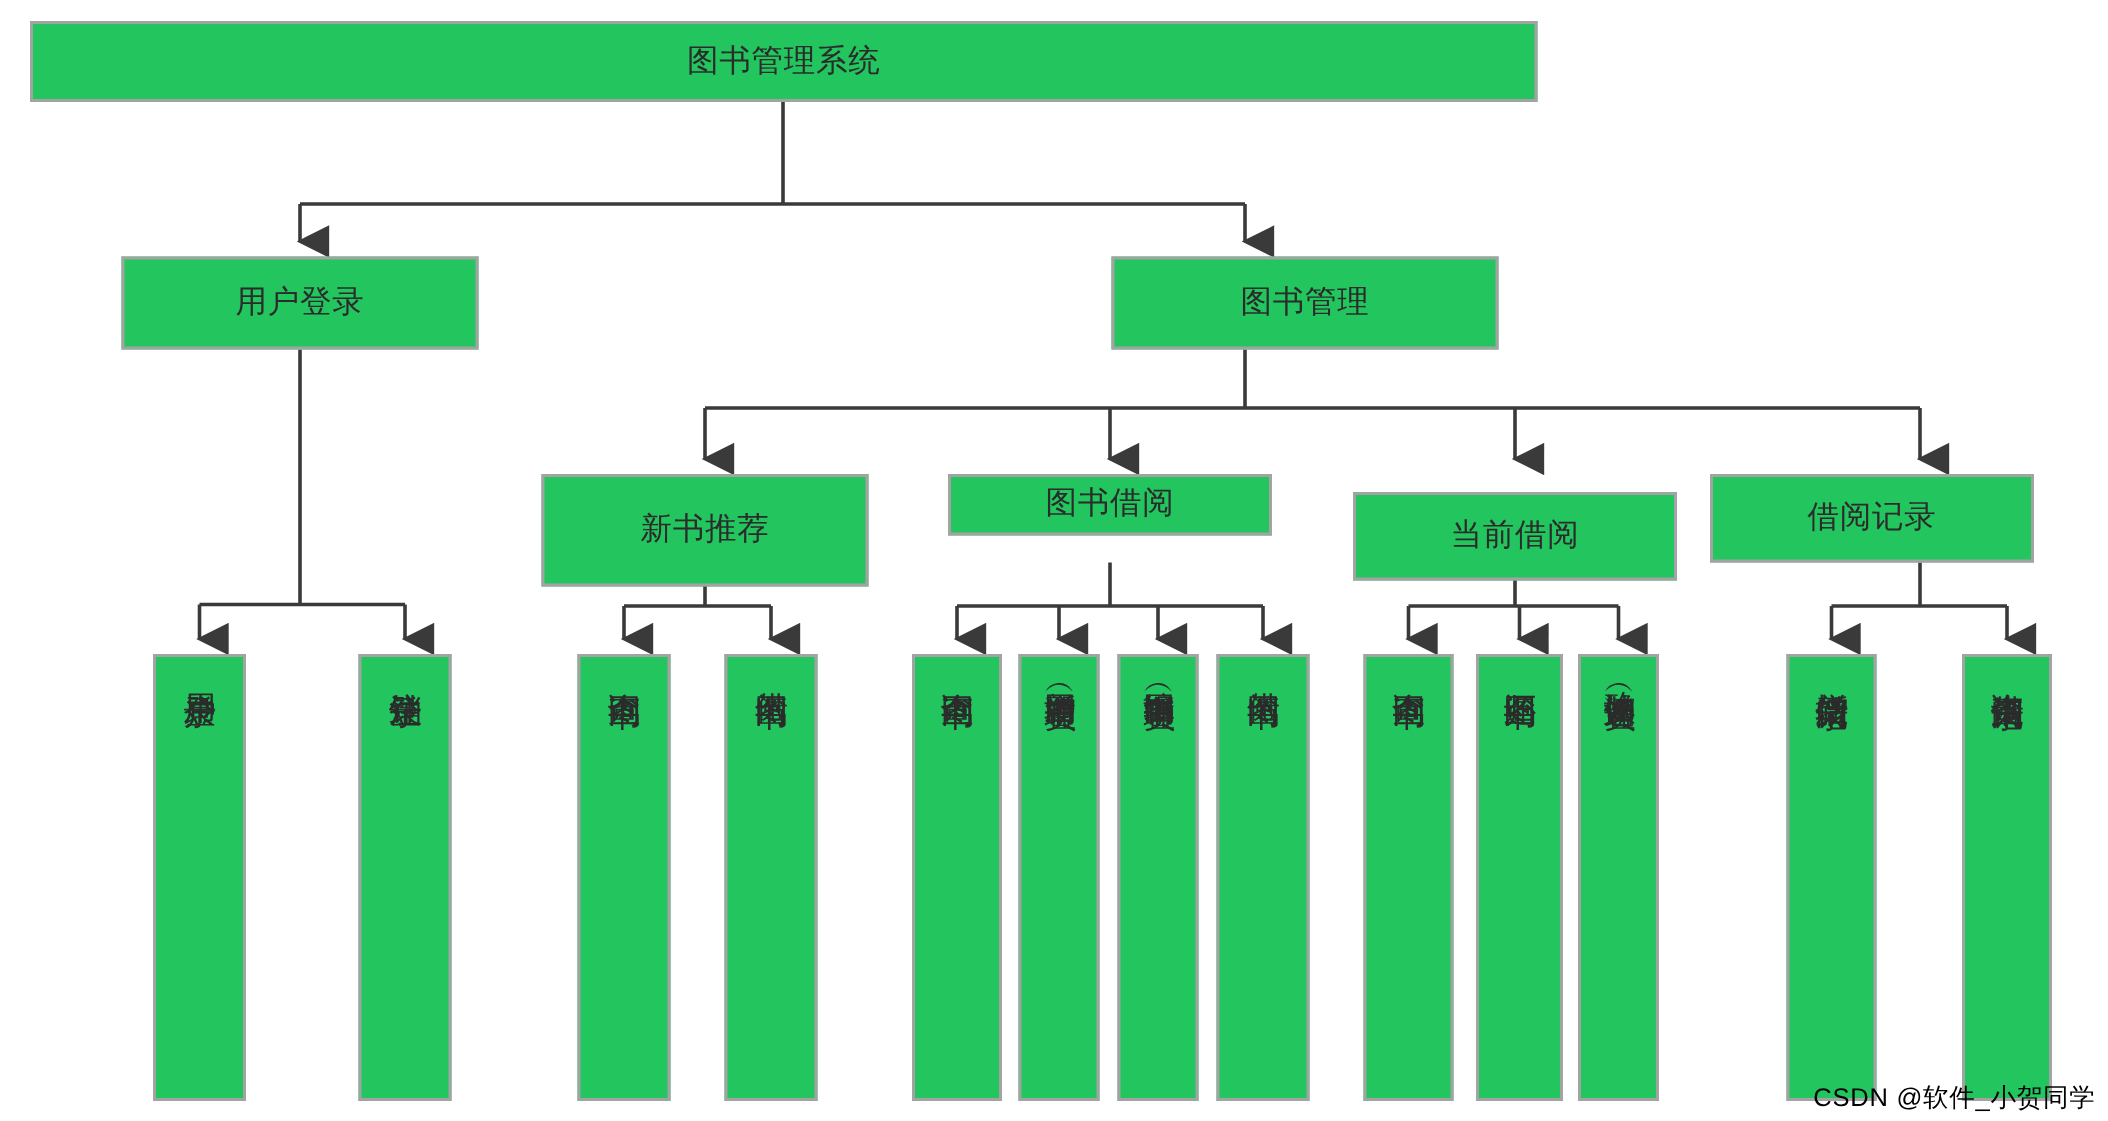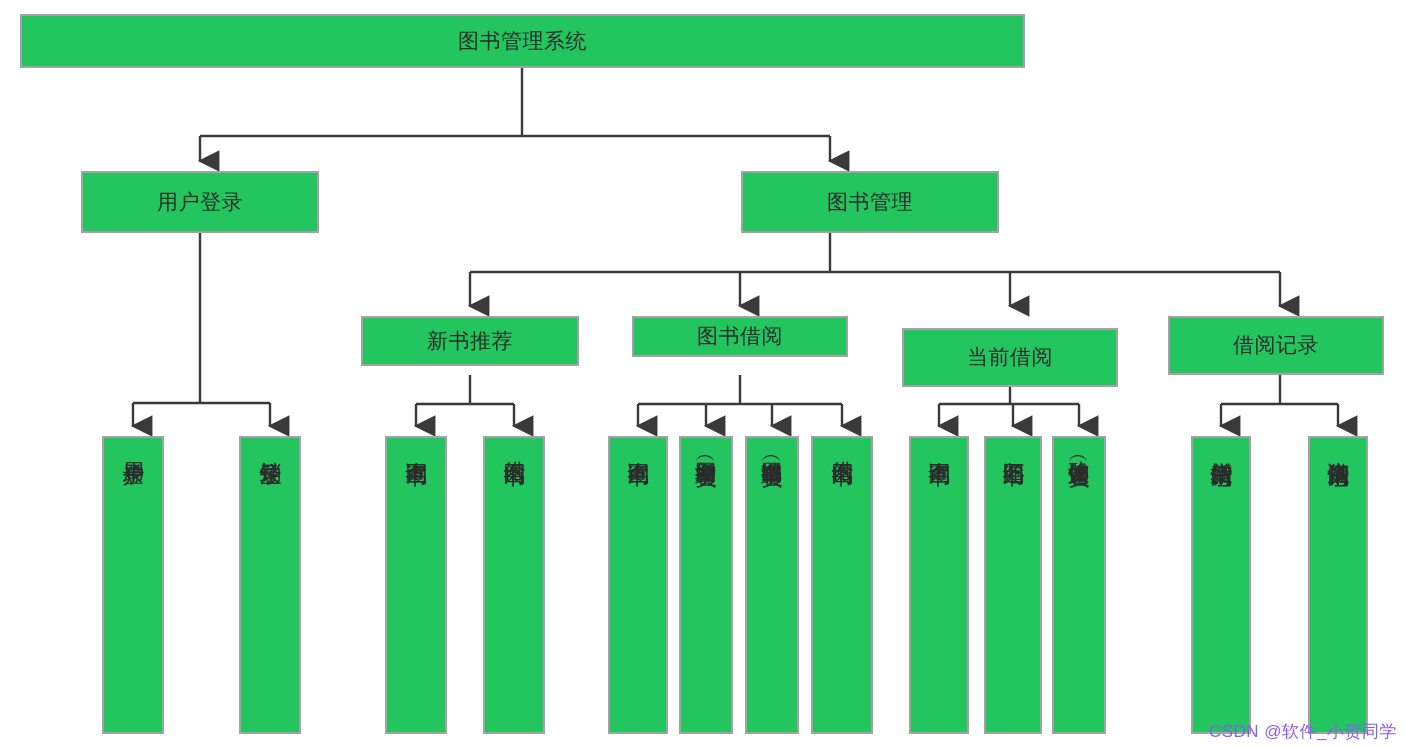--- a/index.html
+++ b/index.html
@@ -71,21 +71,21 @@
     fill: none;
   }
   .arrow-head {
     fill: #3a3a3a;
   }
   .watermark {
     position: absolute;
     right: 8px;
     bottom: 4px;
     font-size: 17px;
-    color: #8b5cf6;
+    color: #000000;
     letter-spacing: 0.5px;
     white-space: nowrap;
     margin-left: 36px;
   }
 </style>
 </head>
 <body>
 
 <div id="canvas">
 
@@ -138,30 +138,30 @@
 
   <div id="level2-container">
       <div class="node horizontal" style="left: 81px; top: 171px; width: 238px; height: 62px;">
         <span class="label">用户登录</span>
       </div>
       <div class="node horizontal" style="left: 741px; top: 171px; width: 258px; height: 62px;">
         <span class="label">图书管理</span>
       </div>
     </div>
   <div id="level3-container">
-      <div class="node horizontal" style="left: 361px; top: 316px; width: 218px; height: 50px;">
+      <div class="node horizontal" style="left: 361px; top: 316px; width: 218px; height: 75px;">
         <span class="label">新书推荐</span>
       </div>
       <div class="node horizontal" style="left: 632px; top: 316px; width: 216px; height: 41px;">
         <span class="label">图书借阅</span>
       </div>
       <div class="node horizontal" style="left: 902px; top: 316px; width: 216px; height: 59px; margin-top: 12px;">
         <span class="label">当前借阅</span>
       </div>
-      <div class="node horizontal" style="left: 1168px; top: 316px; width: 216px; height: 59px;">
+      <div class="node horizontal" style="left: 1140px; top: 316px; width: 216px; height: 59px;">
         <span class="label">借阅记录</span>
       </div>
     </div>
   <div id="leaves-container">
       <div class="node vertical" style="left: 102px; top: 436px; width: 62px; height: 298px;">
         <span class="label">用户登录</span>
       </div>
       <div class="node vertical" style="left: 239px; top: 436px; width: 62px; height: 298px;">
         <span class="label">注销登录</span>
       </div>

